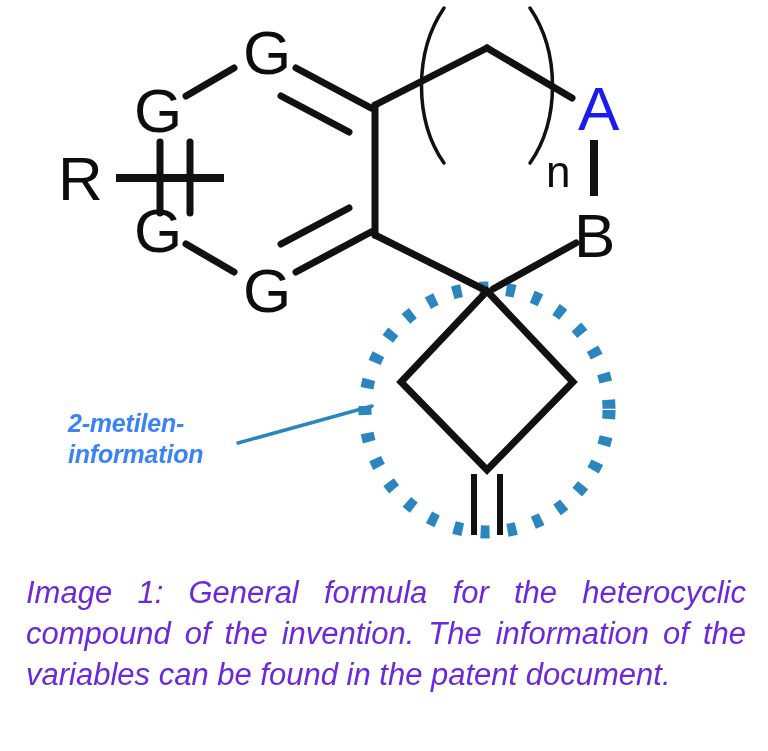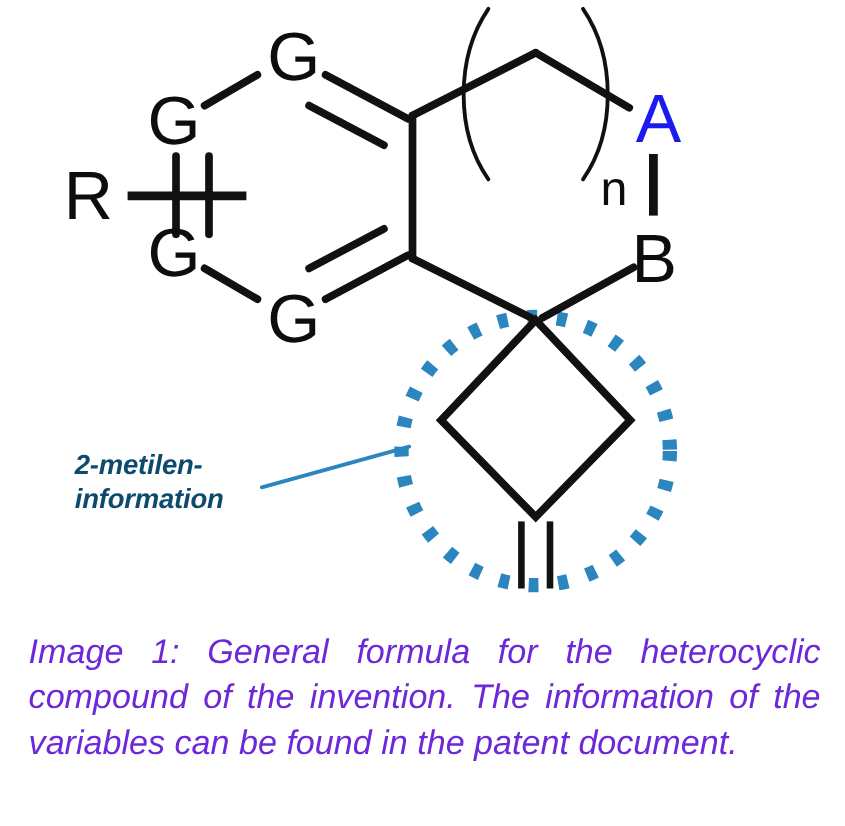--- a/index.html
+++ b/index.html
@@ -59,21 +59,21 @@
   .callout-text {
     position: absolute;
     left: 68px;
     top: 408px;
     width: 220px;
     font-family: "Liberation Sans", sans-serif;
     font-style: italic;
     font-weight: 700;
     font-size: 25px;
     line-height: 1.22;
-    color: #0c4a6e;
+    color: #3b82f6;
     letter-spacing: -0.2px;
   }
 
   
   .caption {
     position: absolute;
     left: 26px;
     top: 572px;
     width: 720px;
     font-family: Liberation Sans, sans-serif;

